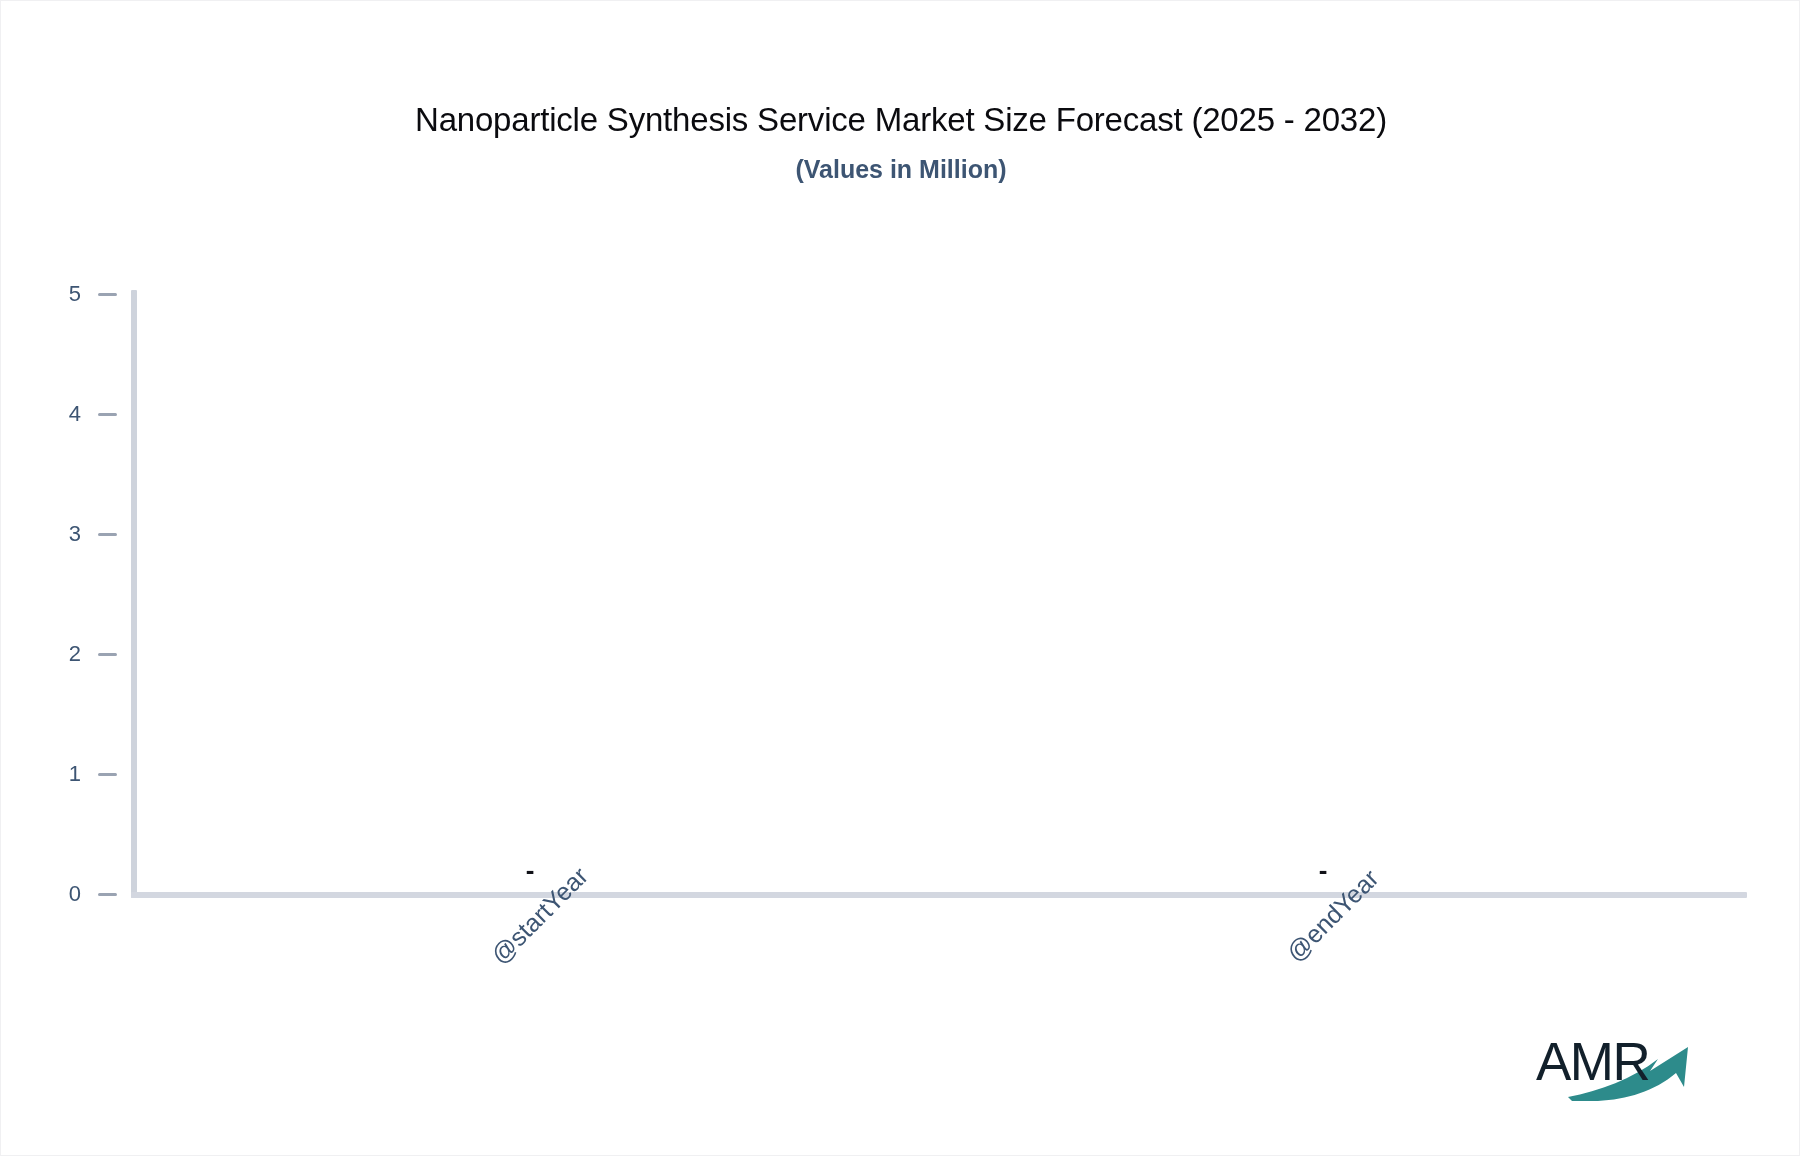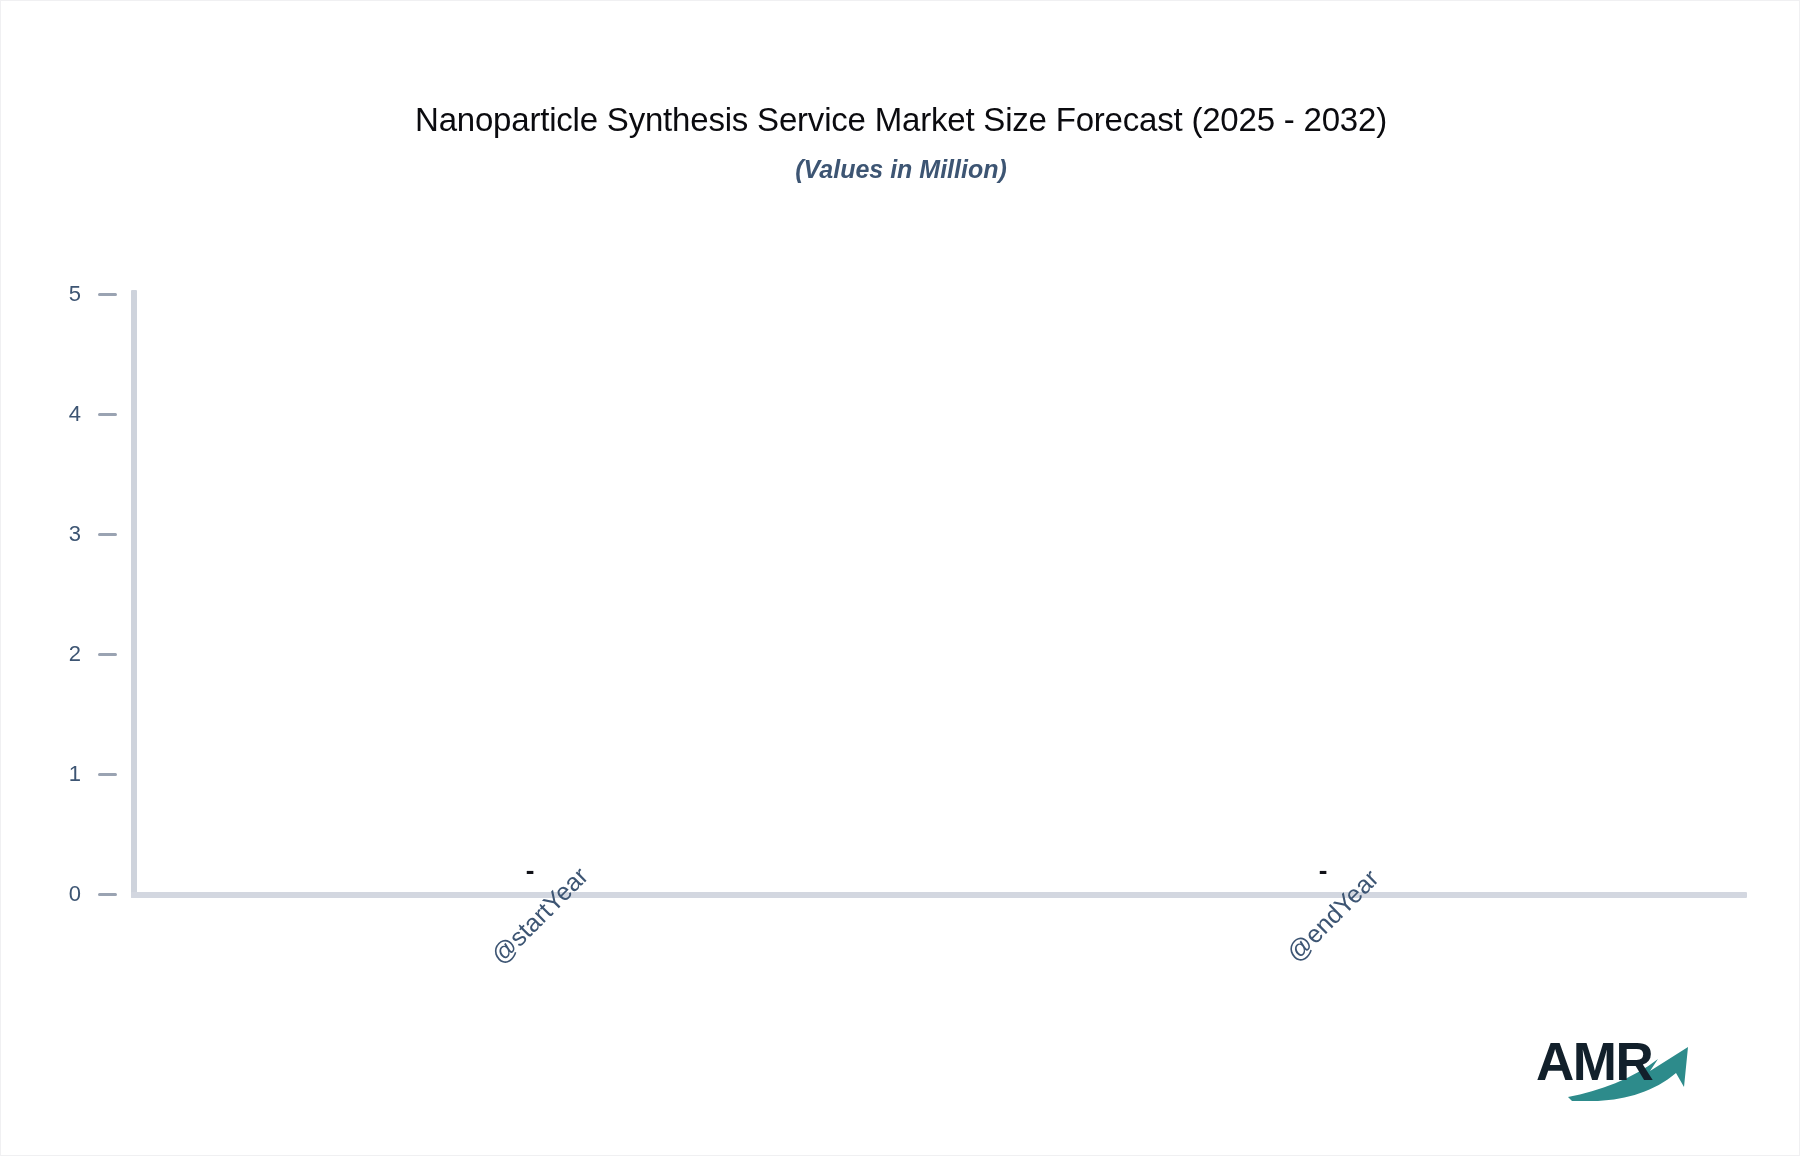--- a/index.html
+++ b/index.html
@@ -39,21 +39,20 @@
     margin: 0;
     display: block;
   }
   .chart-subtitle {
     font-size: 25px;
     font-weight: 700;
     color: #3d5573;
     margin: 0;
     padding-top: 16px;
     display: block;
-    font-style: italic;
   }
   .axis-y-line {
     position: absolute;
     left: 130px;
     top: 289px;
     width: 6px;
     height: 608px;
     background: #ced3dc;
     border-radius: 1px;
   }
@@ -128,21 +127,21 @@
     left: 1535px;
     top: 1032px;
     width: 180px;
     height: 68px;
   }
   .logo-text {
     position: absolute;
     left: 0;
     top: 2px;
     font-size: 53px;
-    font-weight: 700;
+    font-weight: 400;
     letter-spacing: -1.5px;
     color: #12202b;
     line-height: 1;
   }
   .logo-arrow {
     position: absolute;
     left: 30px;
     top: 8px;
     width: 160px;
     height: 60px;

